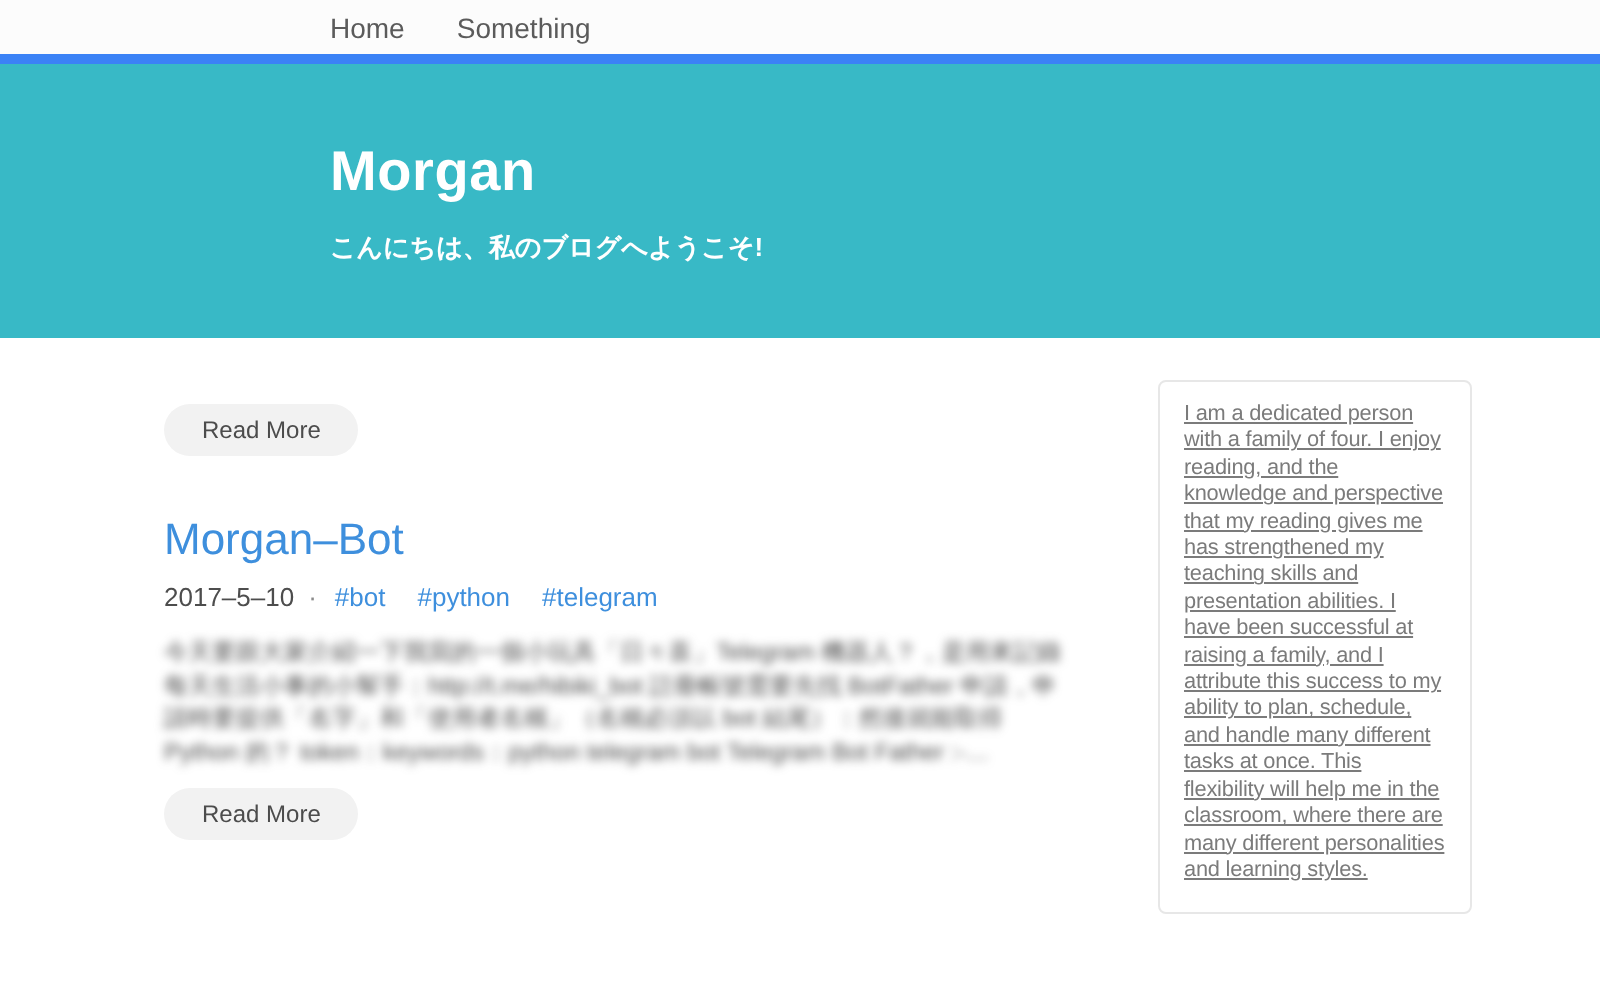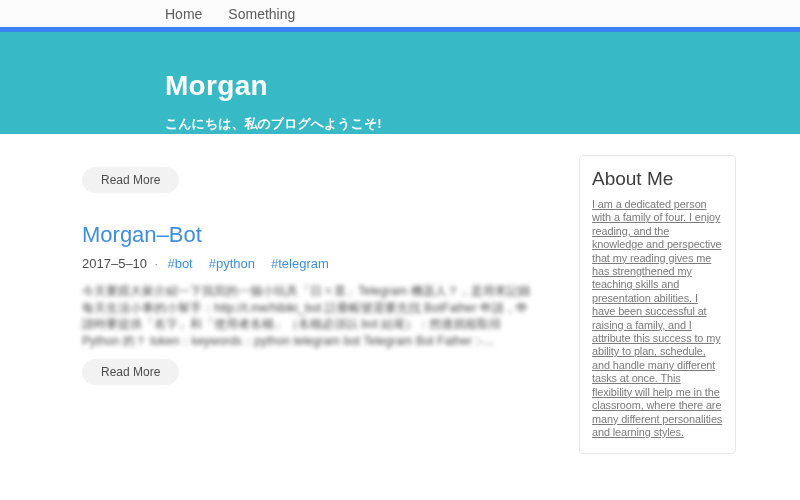--- a/index.html
+++ b/index.html
@@ -15,21 +15,21 @@
     height: 32px; background: #fcfcfc;
     border-bottom: 5px solid #3b82f6;
     display: flex; align-items: center;
     padding-left: 165px; gap: 26px;
   }
   .nav a {
     color: #5b5b5b; font-size: 14px; text-decoration: none; cursor: pointer;
   }
   
   .banner {
-    height: 102px; background: #38b9c6;
+    height: 137px; background: #38b9c6;
     padding: 40px 0 16px 165px;
   }
   .banner h1 {
     margin: 0; color: #ffffff; font-size: 28px; font-weight: 600;
     line-height: 28px; letter-spacing: 0.3px;
   }
   .banner p {
     margin: 15px 0 0; color: #ffffff; font-size: 13px; font-weight: 700;
   }
   
@@ -95,19 +95,18 @@
         <span>2017–5–10</span><span class="dot">·</span><a class="tag">#bot</a><a class="tag">#python</a><a class="tag">#telegram</a>
       </div>
       <p class="excerpt">今天要跟大家介紹一下我寫的一個小玩具「日々喜」Telegram 機器人？，是用來記錄每天生活小事的小幫手：http://t.me/hibiki_bot 註冊帳號需要先找 BotFather 申請，申請時要提供「名字」和「使用者名稱」（名稱必須以 bot 結尾）：然後就能取得 Python 的？ token：keywords：python telegram bot Telegram Bot Father :-…</p>
       <a class="read-more">Read More</a>
     </article>
 
   </div>
 
   <aside class="sidebar">
     <div class="about-box">
-      <h3 class="widget-heading">About Me</h3>
       <p>I am a dedicated person with a family of four. I enjoy reading, and the knowledge and perspective that my reading gives me has strengthened my teaching skills and presentation abilities. I have been successful at raising a family, and I attribute this success to my ability to plan, schedule, and handle many different tasks at once. This flexibility will help me in the classroom, where there are many different personalities and learning styles.</p>
     </div>
 
   </aside>
 
 </div>
 
 </body></html>

